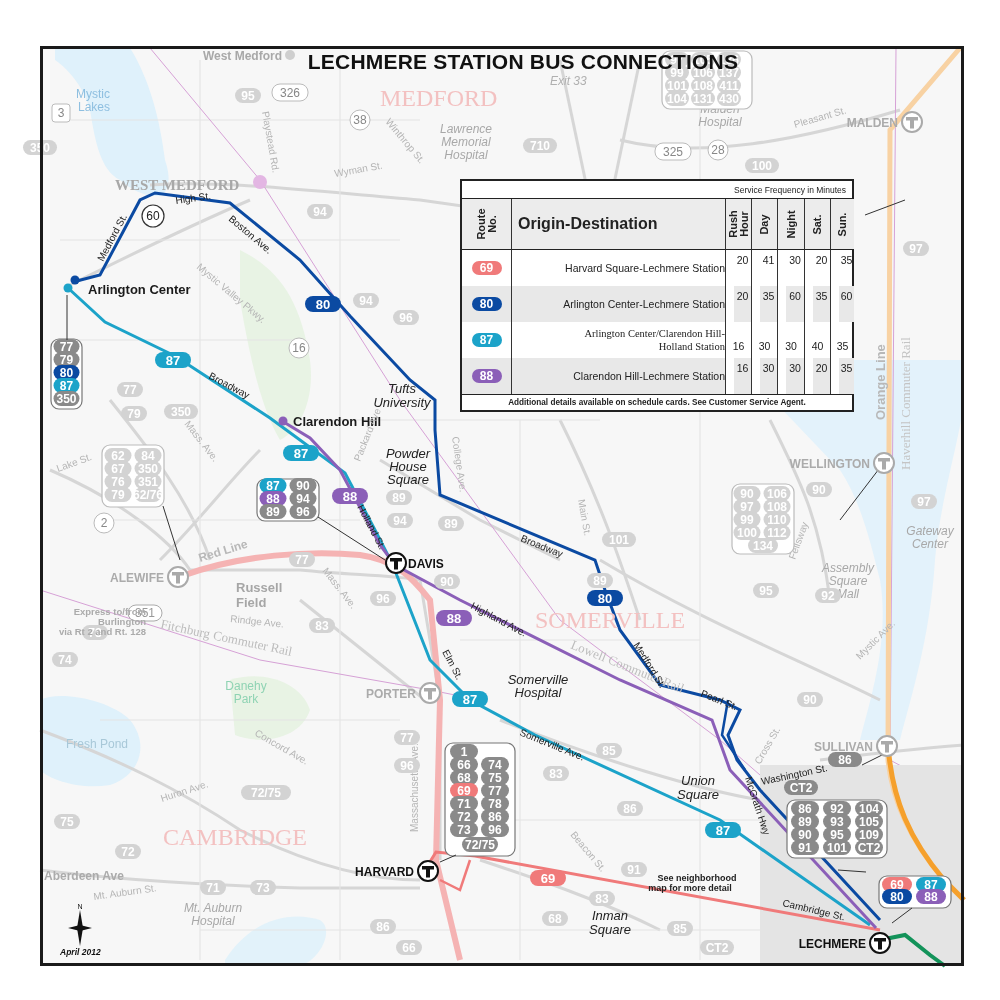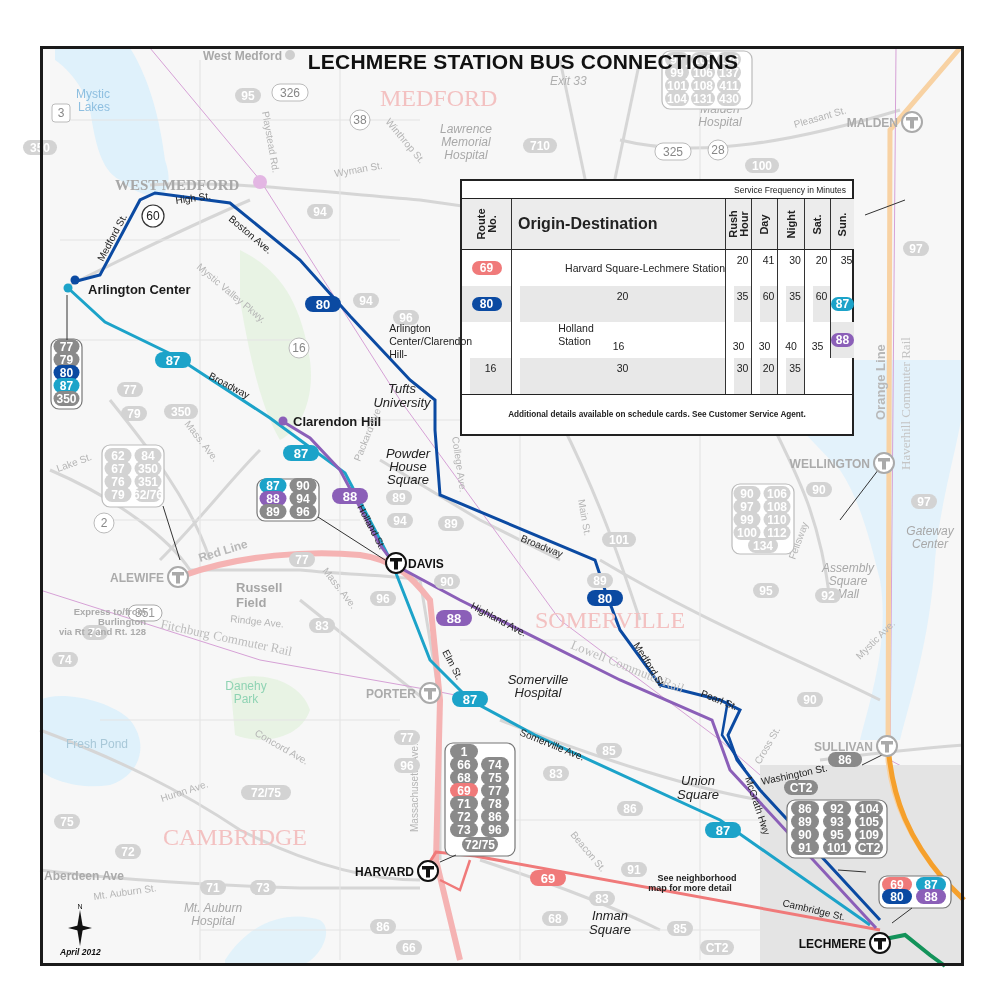--- a/index.html
+++ b/index.html
@@ -11,26 +11,26 @@
   .freq-caption { text-align:right; font-size:8.5px; padding:4px 6px 3px 0; border-bottom:1.5px solid #222; }
   .freq-grid { display:grid; grid-template-columns:50px 214px 26px 26px 27px 26px 23px; }
   .freq-grid > div { border-right:1px solid #333; display:flex; align-items:center; justify-content:center; box-sizing:border-box; }
   .freq-grid > div:nth-child(7n) { border-right:none; }
   .hdr { background:#ececec; height:51px; border-bottom:1.5px solid #222; font-weight:bold; }
   .hdr .rot { transform:rotate(-90deg); white-space:nowrap; font-size:11px; line-height:11px; text-align:center; }
   .hdr.od { justify-content:flex-start !important; padding-left:6px; font-size:16px; }
   .row { height:36px; }
   .row.alt { background:#e8e8e8; }
   .row.dest { justify-content:flex-end; padding-left:10px; font-size:10.5px; }
-  .row.dest.two { flex-direction:row; align-items:flex-start; justify-content:center !important; line-height:13px; }
+  .row.dest.two { flex-direction:column; align-items:flex-end; justify-content:center !important; line-height:13px;font-family:Liberation Serif, serif; }
   .row.dest.two span:last-child { padding-left:86px; }
   .row.num { align-items:flex-end !important; padding-bottom:6px; }
   .row.num.mid { align-items:center !important; padding-bottom:16px;margin-left:8px; }
   .pill { display:inline-block; width:30px; height:14px; border-radius:7px; color:#fff; font-weight:bold; font-size:12px; line-height:14px; text-align:center; }
-  .freq-note { border-top:1.5px solid #222; text-align:center; font-size:8.2px; font-weight:bold; padding:15px 0; }
+  .freq-note { border-top:1.5px solid #222; text-align:center; font-size:8.2px; font-weight:bold; padding:3px 0; }
   svg text { font-family:"Liberation Sans", sans-serif; }
   .serif { font-family:"Liberation Serif", serif; }
 </style>
 </head>
 <body>
 
 <svg id="map" viewBox="0 0 1000 1000" xmlns="http://www.w3.org/2000/svg">
 
   <rect x="40" y="46" width="924" height="920" fill="#f7f7f7"></rect>
 
@@ -608,39 +608,45 @@
         <span>Harvard Square-Lechmere Station</span>
       </div>
       <div class="row num mid">20</div>
       <div class="row num mid">41</div>
       <div class="row num mid">30</div>
       <div class="row num mid">20</div>
       <div class="row num mid">35</div>
       <div class="row alt">
         <span class="pill" style="background: rgb(11, 74, 162);">80</span>
       </div>
+      <div class="row alt dest">
+        <span>Arlington Center-Lechmere Station</span>
+      </div>
       <div class="row alt num mid">20</div>
       <div class="row alt num mid">35</div>
       <div class="row alt num mid">60</div>
       <div class="row alt num mid">35</div>
       <div class="row alt num mid">60</div>
       <div class="row">
         <span class="pill" style="background: rgb(28, 163, 201);">87</span>
       </div>
       <div class="row dest two">
         <span>Arlington Center/Clarendon Hill-</span>
         <span>Holland Station</span>
       </div>
       <div class="row num">16</div>
       <div class="row num">30</div>
       <div class="row num">30</div>
       <div class="row num">40</div>
       <div class="row num">35</div>
       <div class="row alt">
         <span class="pill" style="background: rgb(139, 95, 184);">88</span>
+      </div>
+      <div class="row alt dest">
+        <span>Clarendon Hill-Lechmere Station</span>
       </div>
       <div class="row alt num mid">16</div>
       <div class="row alt num mid">30</div>
       <div class="row alt num mid">30</div>
       <div class="row alt num mid">20</div>
       <div class="row alt num mid">35</div>
     </div>
   <div class="freq-note">Additional details available on schedule cards. See Customer Service Agent.</div>
 </div>
 

